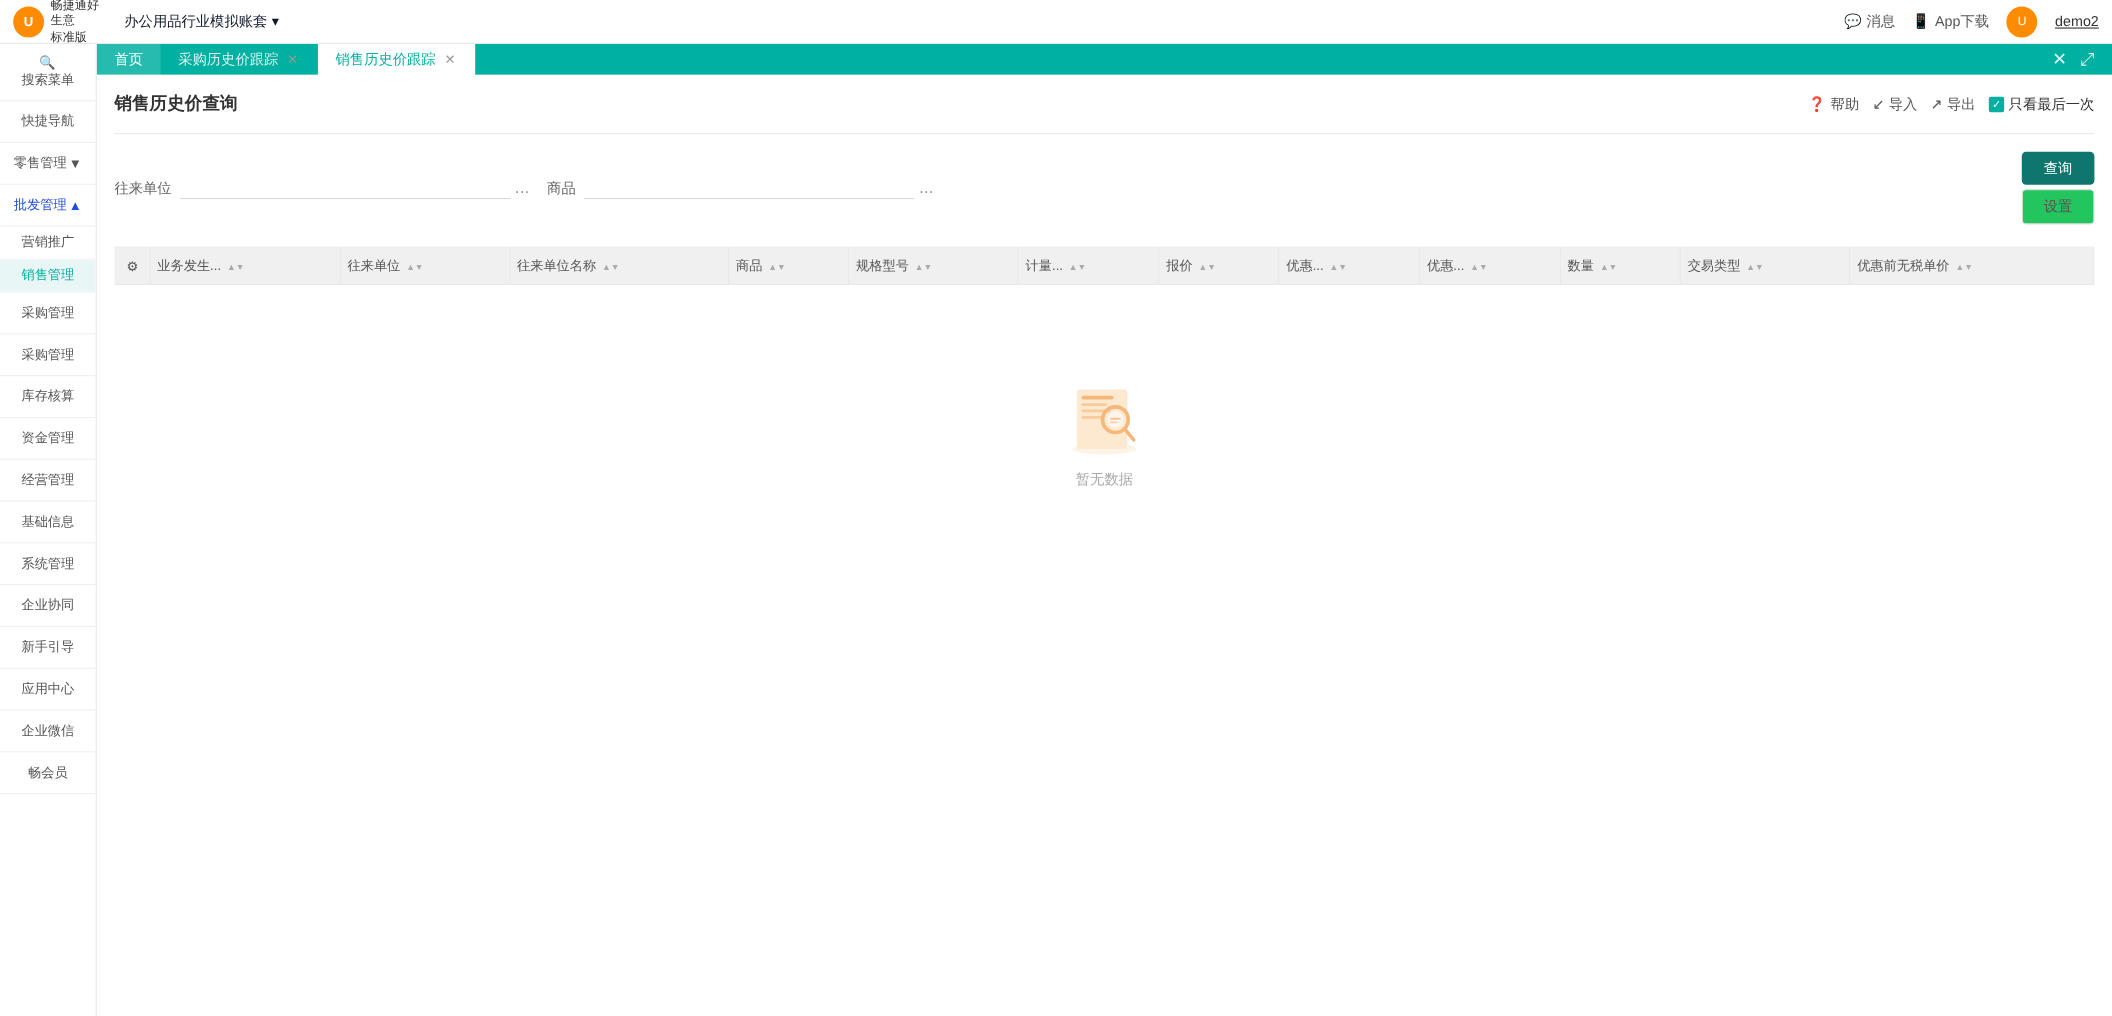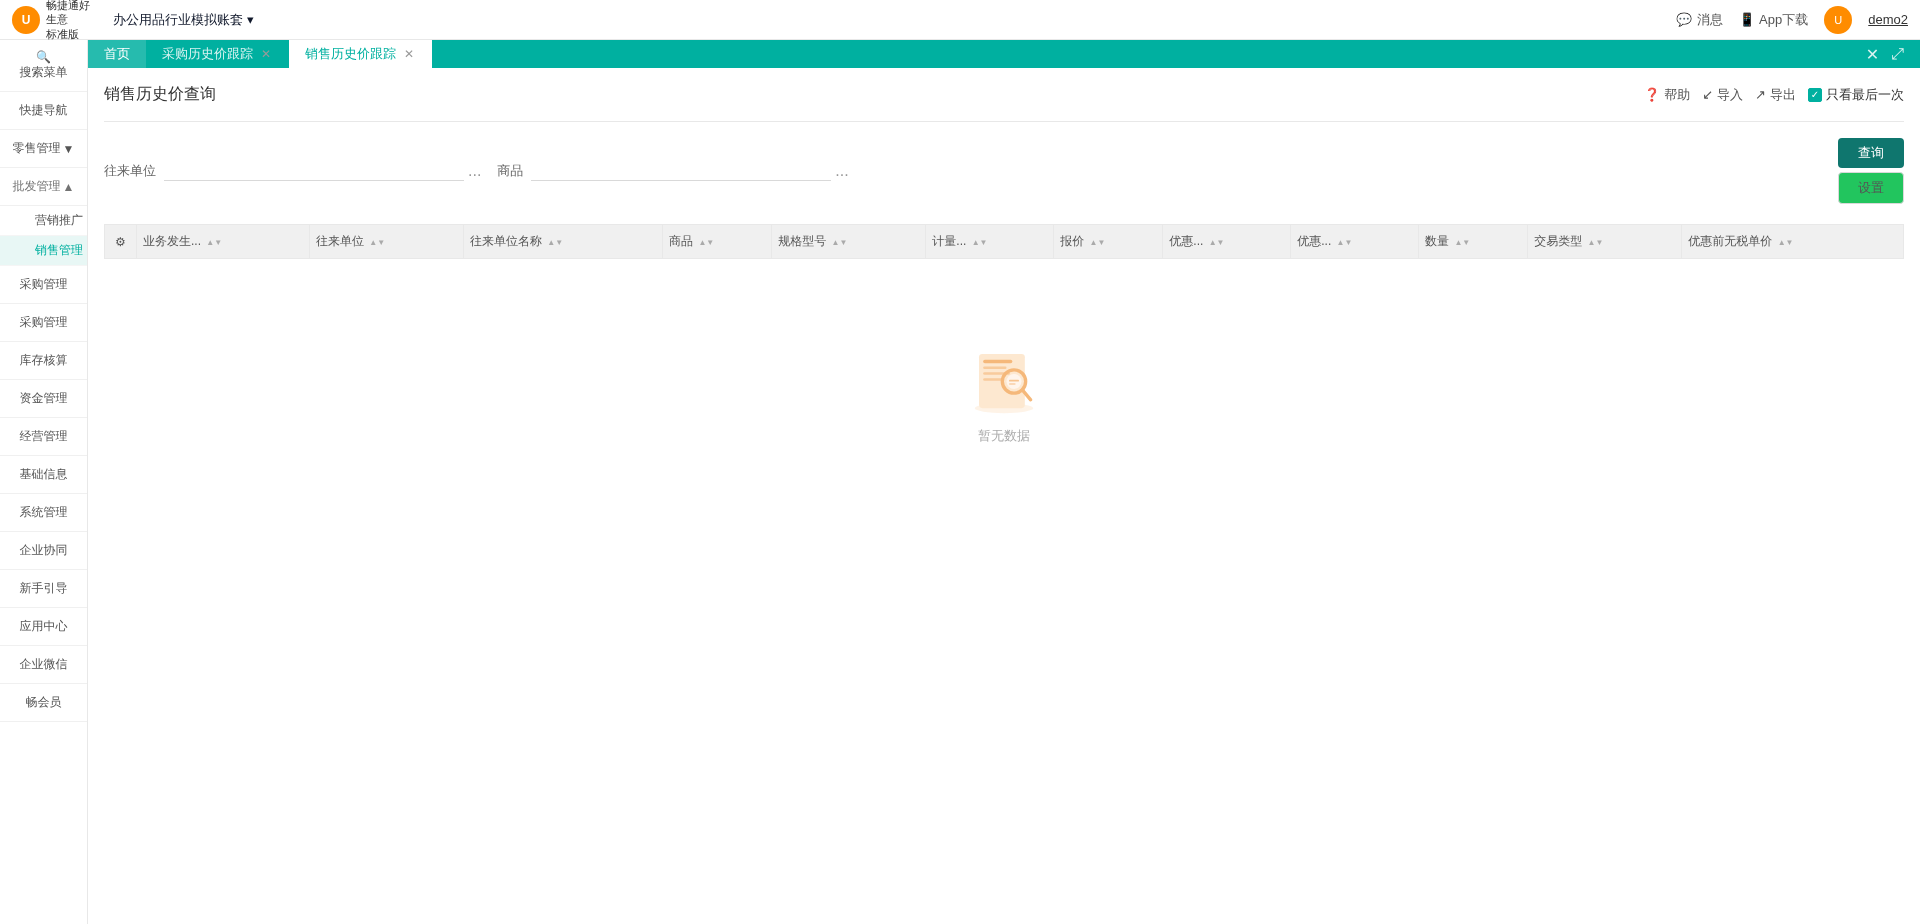--- a/index.html
+++ b/index.html
@@ -17,41 +17,41 @@
     .avatar { width: 28px; height: 28px; border-radius: 50%; background: #ff8c00; display: flex; align-items: center; justify-content: center; color: white; font-size: 11px; cursor: pointer; }
     .username { color: #333; font-size: 13px; cursor: pointer; text-decoration: underline; }
 
     
     .main-layout { display: flex; flex: 1; overflow: hidden; }
 
     
     .sidebar { width: 88px; background: #fff; border-right: 1px solid #e8e8e8; display: flex; flex-direction: column; overflow-y: auto; flex-shrink: 0; }
     .sidebar-item { padding: 10px 4px; text-align: center; cursor: pointer; color: #555; font-size: 12px; border-bottom: 1px solid #f0f0f0; transition: background 0.2s; }
     .sidebar-item.has-arrow { display: flex; align-items: center; justify-content: center; gap: 2px; }
-    .sidebar-sub { padding: 6px 4px; text-align: right; font-size: 12px; color: #555; cursor: pointer; border-bottom: 1px solid #f5f5f5; font-family: Liberation Mono, monospace; }
+    .sidebar-sub { padding: 6px 4px; text-align: center; font-size: 12px; color: #555; cursor: pointer; border-bottom: 1px solid #f5f5f5; font-family: Liberation Mono, monospace; }
     .sidebar-sub.active { color: #00b0a0; background: #e8f7f5; }
 
     
     .content-area { flex: 1; display: flex; flex-direction: column; overflow: hidden; }
 
     
     .tab-bar { height: 28px; background: #00b0a0; display: flex; align-items: center; padding: 0 0; flex-shrink: 0; }
     .tab-item { height: 40px; padding: 0 16px; display: flex; align-items: center; gap: 6px; cursor: pointer; font-size: 13px; color: rgba(255,255,255,0.85); transition: background 0.2s; position: relative; }
     .tab-item.home { background: rgba(255,255,255,0.15); color: white; }
     .tab-item.active { background: white; color: #00b0a0; border-radius: 4px 4px 0 0; }
     .tab-close { font-size: 12px; color: #999; cursor: pointer; padding: 2px; border-radius: 2px; }
     .tab-spacer { flex: 1; }
     .tab-bar-actions { display: flex; align-items: center; gap: 4px; padding: 0 12px; }
     .tab-action-btn { color: rgba(255,255,255,0.85); cursor: pointer; padding: 4px; font-size: 16px; }
 
     
     .page-content { flex: 1; overflow: auto; background: #f5f5f5; padding: 0; }
     .page-inner { background: white; margin: 0; padding: 16px; min-height: 100%; }
     .page-title-row { display: flex; align-items: center; justify-content: space-between; margin-bottom: 16px; }
-    .page-title { font-size: 16px; font-weight: normal; color: #333; }
+    .page-title { font-size: 16px; font-weight: bold; color: #333; }
     .page-actions { display: flex; align-items: center; gap: 12px; }
     .page-action-link { display: flex; align-items: center; gap: 4px; color: #555; font-size: 13px; cursor: pointer; }
     .checkbox-label { display: flex; align-items: center; gap: 4px; font-size: 13px; color: #333; cursor: pointer; }
     .checkbox-teal { width: 14px; height: 14px; background: #00b0a0; border: 1px solid #00b0a0; border-radius: 2px; display: flex; align-items: center; justify-content: center; }
     .checkbox-teal::after { content: "✓"; color: white; font-size: 10px; }
 
     
     .filter-bar { display: flex; align-items: center; gap: 16px; padding: 8px 0 12px; flex-wrap: wrap; }
     .filter-group { display: flex; align-items: center; gap: 8px; }
     .filter-label { color: #666; font-size: 13px; }
@@ -121,21 +121,21 @@
       <span>🔍</span><br>
       <span>搜索菜单</span>
     </div>
     <div class="sidebar-item">
       <span>快捷导航</span>
     </div>
     <div class="sidebar-item has-arrow">
       <span>零售管理</span>
       <span>▼</span>
     </div>
-    <div class="sidebar-item has-arrow active-section" style="color:#737373;">
+    <div class="sidebar-item has-arrow active-section" style="color:#1d4ed8;">
       <span>批发管理</span>
       <span>▲</span>
     </div>
     <div class="sidebar-sub">
       <span>营销推广</span>
     </div>
     <div class="sidebar-sub active">
       <span>销售管理</span>
     </div>
     <div class="sidebar-item">

